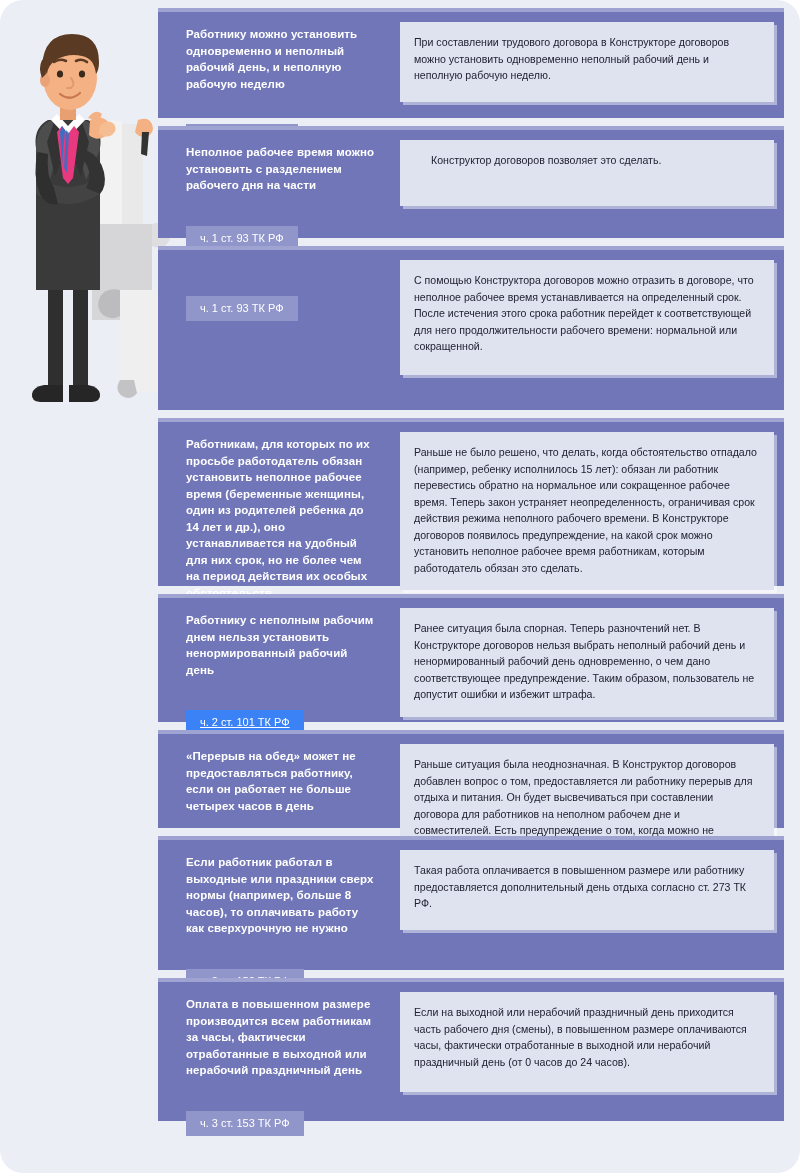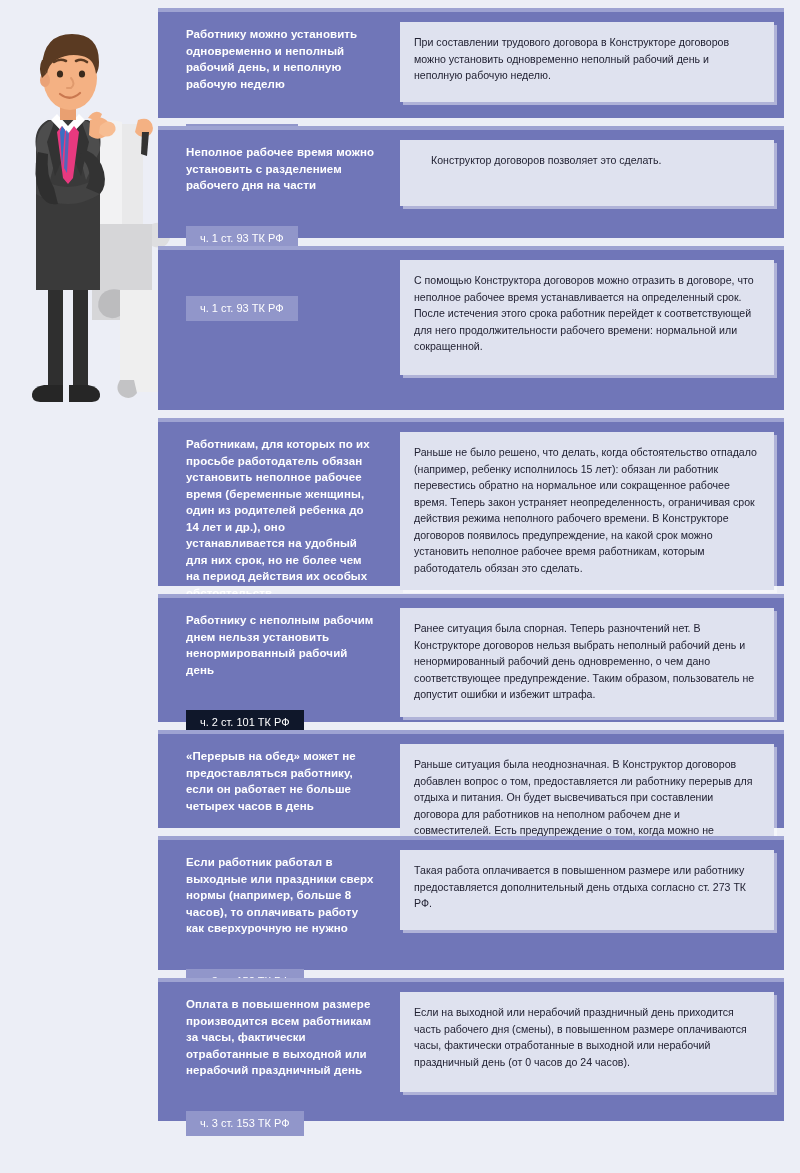--- a/index.html
+++ b/index.html
@@ -9,20 +9,21 @@
   }
   body {
     font-family: "Liberation Sans", sans-serif;
   }
   .page {
     position: relative;
     width: 800px;
     height: 1173px;
     background: #eceef6;
     overflow: hidden;
+    border-radius: 23px;
   }
 
   
   .illustration {
     position: absolute;
     left: 0;
     top: 0;
     width: 200px;
     height: 430px;
     pointer-events: none;
@@ -215,21 +216,21 @@
           <div class="card-title" style="color: rgb(255, 255, 255);">Работникам, для которых по их просьбе работодатель обязан установить неполное рабочее время (беременные женщины, один из родителей ребенка до 14 лет и др.), оно устанавливается на удобный для них срок, но не более чем на период действия их особых обстоятельств</div>
           <div class="card-badge" style="background: rgb(145, 150, 202); color: rgb(255, 255, 255);">ч. 2 ст. 93 ТК РФ</div>
         </div>
         <div class="card-right">
           <div class="card-body" style="min-height: 150px; background: rgb(223, 226, 239); color: rgb(34, 34, 51);">Раньше не было решено, что делать, когда обстоятельство отпадало (например, ребенку исполнилось 15 лет): обязан ли работник перевестись обратно на нормальное или сокращенное рабочее время. Теперь закон устраняет неопределенность, ограничивая срок действия режима неполного рабочего времени. В Конструкторе договоров появилось предупреждение, на какой срок можно установить неполное рабочее время работникам, которым работодатель обязан это сделать.</div>
         </div>
       </div>
       <div class="card" style="height: 128px; background: rgb(112, 118, 184); border-top-color: rgb(158, 163, 210);">
         <div class="card-left">
           <div class="card-title" style="color: rgb(255, 255, 255);">Работнику с неполным рабочим днем нельзя установить ненормированный рабочий день</div>
-          <div class="card-badge" style="background: #0f172a; color: rgb(255, 255, 255);">ч. 2 ст. 101 ТК РФ</div>
+          <div class="card-badge" style="background: #3b82f6; color: rgb(255, 255, 255); text-decoration: underline;">ч. 2 ст. 101 ТК РФ</div>
         </div>
         <div class="card-right">
           <div class="card-body" style="min-height: 100px; background: rgb(223, 226, 239); color: rgb(34, 34, 51);">Ранее ситуация была спорная. Теперь разночтений нет.
 В Конструкторе договоров нельзя выбрать неполный рабочий день и ненормированный рабочий день одновременно, о чем дано соответствующее предупреждение. Таким образом, пользователь не допустит ошибки и избежит штрафа.</div>
         </div>
       </div>
       <div class="card" style="height: 98px; background: rgb(112, 118, 184); border-top-color: rgb(158, 163, 210);">
         <div class="card-left">
           <div class="card-title" style="color: rgb(255, 255, 255);">«Перерыв на обед» может не предоставляться работнику, если он работает не больше четырех часов в день</div>
           <div class="card-badge" style="background: rgb(145, 150, 202); color: rgb(255, 255, 255);">ч. 1 ст. 108 ТК РФ</div>

